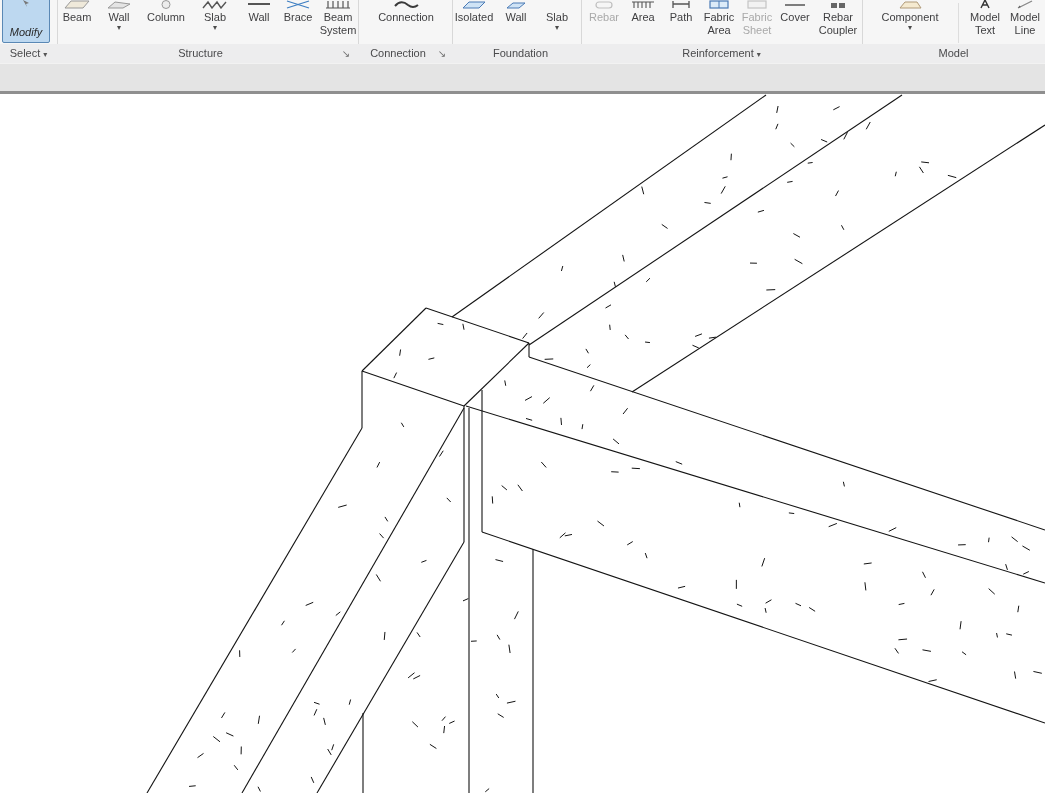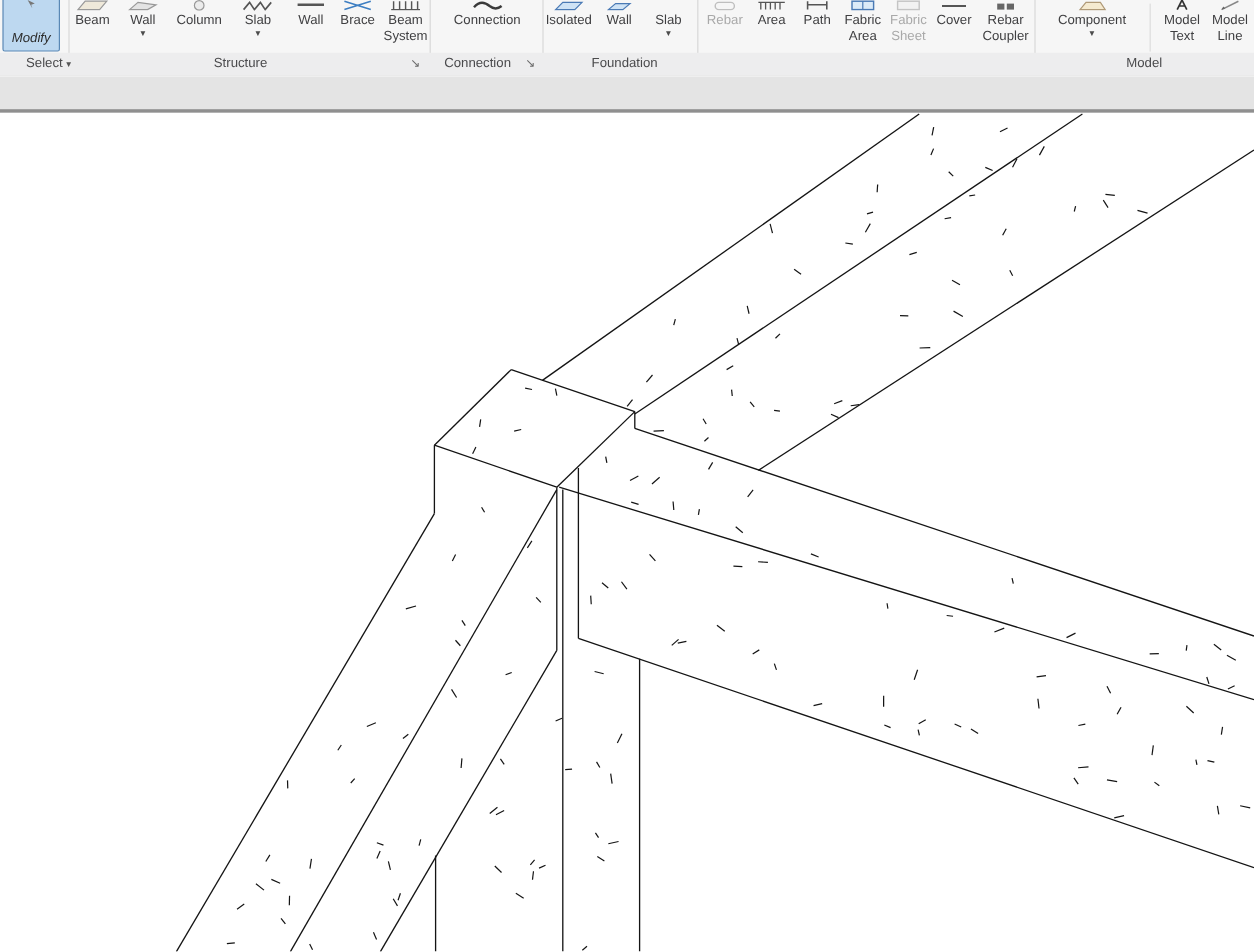--- a/index.html
+++ b/index.html
@@ -184,26 +184,27 @@
   <div class="rbtn" style="left:1006px;width:38px">
     <svg class="icf" width="28" height="9" viewBox="0 0 28 9">
         <path d="M7,8 L21,1" fill="none" stroke="#888" stroke-width="1.3"></path>
         <path d="M7,8 l3,-1 l-1.6,-1.6 Z" fill="#666"></path>
       </svg>
     <span class="l1">Model</span>
     <span class="l2">Line</span>
   </div>
 
   <div class="panelbar">
-    <div class="pl" style="left:12px;width:57px"><span>Select</span><span class="pba">▾</span></div>
+    <div class="pl" style="left:0;width:57px"><span>Select</span><span class="pba">▾</span></div>
     <div class="pl" style="left:57px;width:287px"><span>Structure</span></div>
     <div class="launcher" style="left:340px">↘</div>
     <div class="pl" style="left:358px;width:80px"><span>Connection</span></div>
     <div class="launcher" style="left:436px">↘</div>
     <div class="pl" style="left:456px;width:129px"><span>Foundation</span></div>
+    <div class="pl" style="left:581px;width:281px"><span>Reinforcement</span><span class="pba">▾</span></div>
     <div class="pl" style="left:862px;width:183px"><span>Model</span></div>
   </div>
 </div>
 
 <div class="strip"></div>
 
 <div class="canvas"></div>
 <svg id="draw" width="1045" height="793" viewBox="0 0 1045 793">
     <line x1="426" y1="308" x2="529" y2="343" stroke="#141414" stroke-width="1.1"></line>
     <line x1="426" y1="308" x2="362" y2="371" stroke="#141414" stroke-width="1.1"></line>

